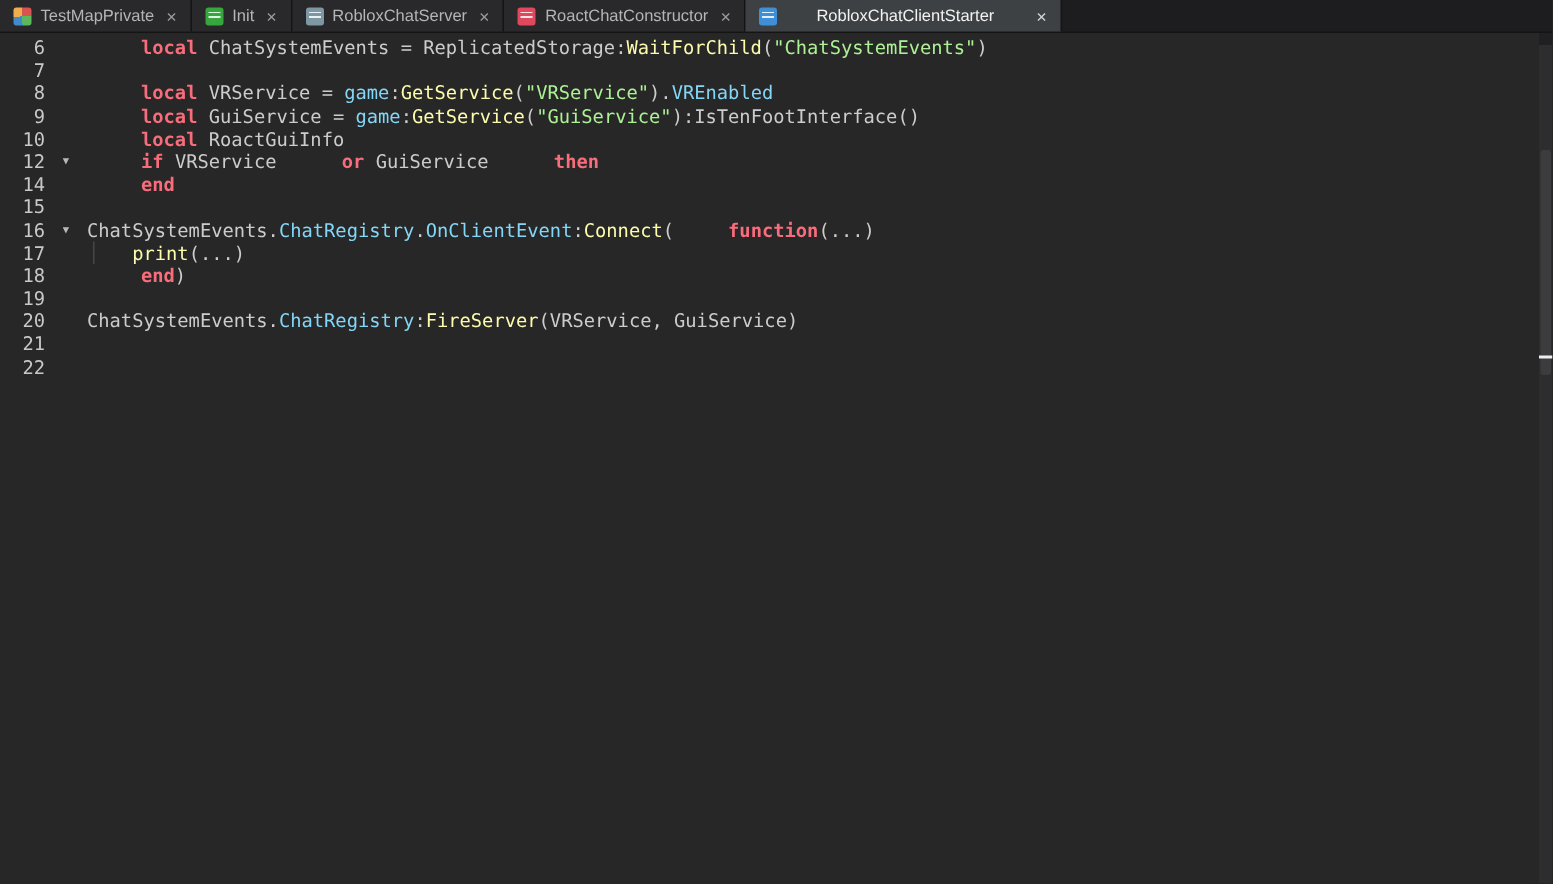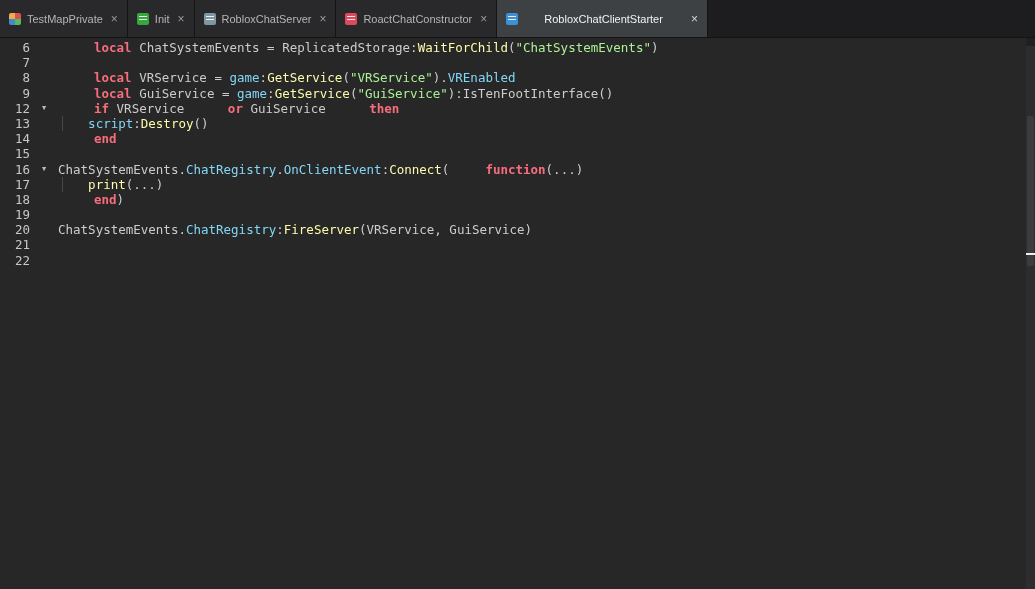--- a/index.html
+++ b/index.html
@@ -1,21 +1,21 @@
 <!DOCTYPE html>
 <html style="--tok-keyword: #F86D7C; --tok-string: #ADF195; --tok-method: #FDFBAC; --tok-builtin: #84D6F7; --tok-text: #CCCCCC; --current-line: #324666;"><head>
 <meta charset="utf-8">
 <style>
   * { margin:0; padding:0; box-sizing:border-box; }
   html,body { width:1035px; height:589px; overflow:hidden; background:#272727; }
   body { font-family:"DejaVu Sans Mono", monospace; }
 
   
   .tabbar {
-    height:38px; background:#1d1d1f; display:flex; align-items:stretch;
+    height:22px; background:#1d1d1f; display:flex; align-items:stretch;
     border-bottom:1px solid #141414;
   }
   .tab {
     display:flex; align-items:center; padding:0 9px;
     background:#29292b; border-right:1px solid #141414;
     font-family:"Liberation Sans", sans-serif; font-size:11px; color:#b5b5b5;
     cursor:default; white-space:nowrap;
   }
   .tab.active { background:#3e4143; color:#f2f2f2;gap:20px; }
   .tabicon { width:12px; height:12px; border-radius:2px; margin-right:6px; position:relative; flex:none; }
@@ -90,22 +90,22 @@
       <div class="tabclose" style="display: inline;">×</div>
     </div>
   </div>
 
 <div class="editor">
   <div class="lines" id="lines">
       <div class="line"><div class="lnum">6</div><div class="fold"></div><div class="codetext"><span class="tok-kw">local</span><span class="tok-txt"> ChatSystemEvents = ReplicatedStorage:</span><span class="tok-fn">WaitForChild</span><span class="tok-txt">(</span><span class="tok-str">"ChatSystemEvents"</span><span class="tok-txt">)</span></div></div>
       <div class="line"><div class="lnum">7</div><div class="fold"></div><div class="codetext"></div></div>
       <div class="line"><div class="lnum">8</div><div class="fold"></div><div class="codetext"><span class="tok-kw">local</span><span class="tok-txt"> VRService = </span><span class="tok-bi">game</span><span class="tok-txt">:</span><span class="tok-fn">GetService</span><span class="tok-txt">(</span><span class="tok-str">"VRService"</span><span class="tok-txt">).</span><span class="tok-bi">VREnabled</span></div></div>
       <div class="line"><div class="lnum">9</div><div class="fold"></div><div class="codetext"><span class="tok-kw">local</span><span class="tok-txt"> GuiService = </span><span class="tok-bi">game</span><span class="tok-txt">:</span><span class="tok-fn">GetService</span><span class="tok-txt">(</span><span class="tok-str">"GuiService"</span><span class="tok-txt">):IsTenFootInterface()</span></div></div>
+      <div class="line"><div class="lnum">10</div><div class="fold"></div><div class="codetext"><span class="tok-kw">local</span><span class="tok-txt"> RoactGuiInfo</span></div></div>
       <div class="line"><div class="lnum">12</div><div class="fold">▼</div><div class="codetext"><span class="tok-kw">if</span><span class="tok-txt"> VRService </span><span class="tok-kw">or</span><span class="tok-txt"> GuiService </span><span class="tok-kw">then</span></div></div>
-      <div class="line"><div class="lnum">13</div><div class="fold"></div><div class="codetext guide"><span class="tok-txt">    </span><span class="tok-bi">script</span><span class="tok-txt">:</span><span class="tok-fn">Destroy</span><span class="tok-txt">()</span></div></div>
       <div class="line"><div class="lnum">14</div><div class="fold"></div><div class="codetext"><span class="tok-kw">end</span></div></div>
       <div class="line"><div class="lnum">15</div><div class="fold"></div><div class="codetext"></div></div>
       <div class="line"><div class="lnum">16</div><div class="fold">▼</div><div class="codetext"><span class="tok-txt">ChatSystemEvents.</span><span class="tok-bi">ChatRegistry</span><span class="tok-txt">.</span><span class="tok-bi">OnClientEvent</span><span class="tok-txt">:</span><span class="tok-fn">Connect</span><span class="tok-txt">(</span><span class="tok-kw">function</span><span class="tok-txt">(...)</span></div></div>
       <div class="line"><div class="lnum">17</div><div class="fold"></div><div class="codetext guide"><span class="tok-txt">    </span><span class="tok-fn">print</span><span class="tok-txt">(...)</span></div></div>
       <div class="line"><div class="lnum">18</div><div class="fold"></div><div class="codetext"><span class="tok-kw">end</span><span class="tok-txt">)</span></div></div>
       <div class="line"><div class="lnum">19</div><div class="fold"></div><div class="codetext"></div></div>
       <div class="line"><div class="lnum">20</div><div class="fold"></div><div class="codetext"><span class="tok-txt">ChatSystemEvents.</span><span class="tok-bi">ChatRegistry</span><span class="tok-txt">:</span><span class="tok-fn">FireServer</span><span class="tok-txt">(VRService, GuiService)</span></div></div>
       <div class="line"><div class="lnum">21</div><div class="fold"></div><div class="codetext"></div></div>
       <div class="line"><div class="lnum">22</div><div class="fold"></div><div class="codetext"></div></div>
     </div>

